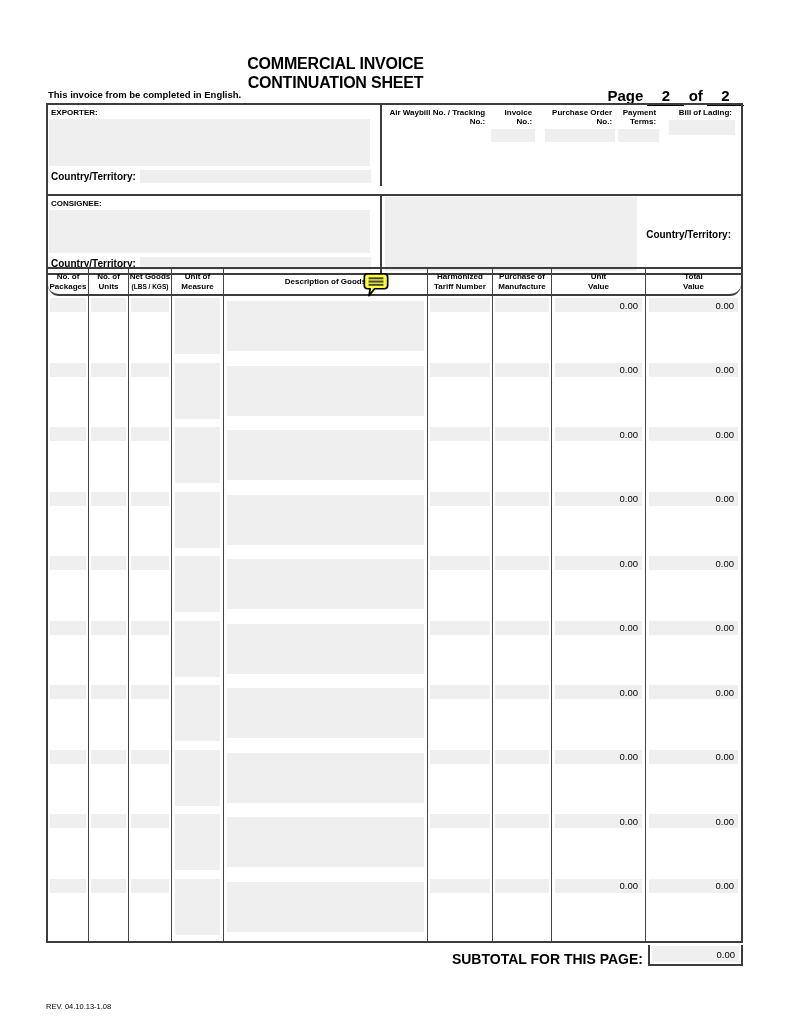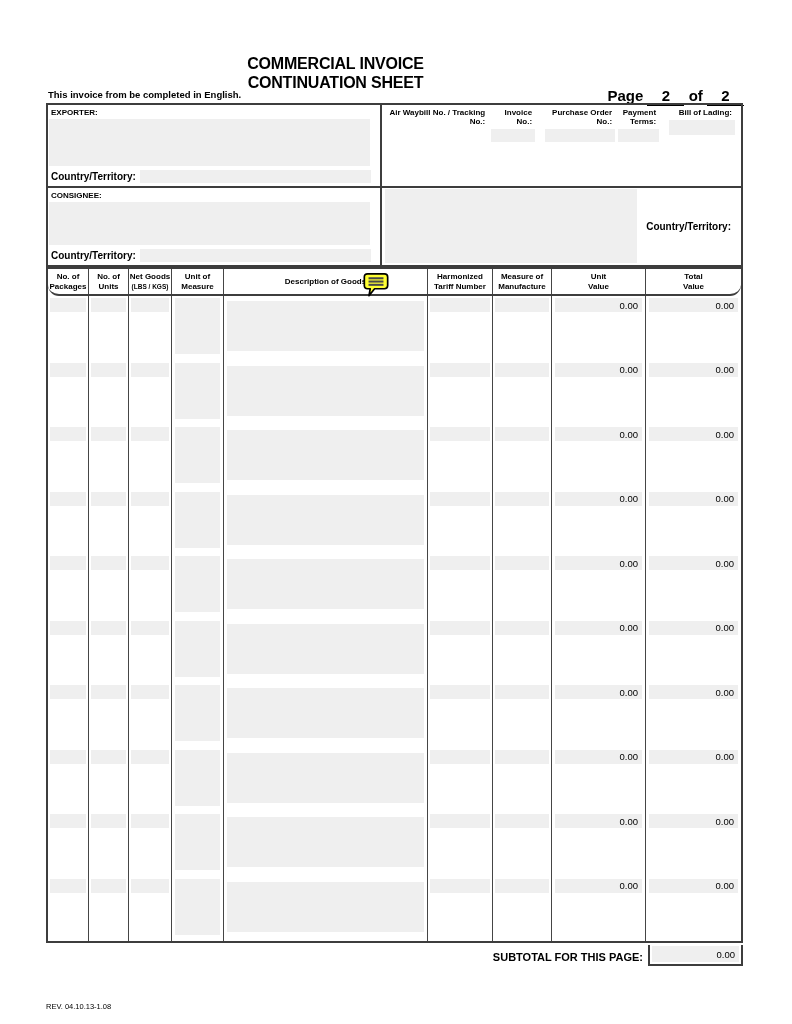--- a/index.html
+++ b/index.html
@@ -15,21 +15,21 @@
   .page-num { display: inline-block; width: 37px; text-align: center;
     border-bottom: 1.6px solid #000; font-weight: bold; padding-bottom: 1px; }
 
   
   .formbox { position: absolute; left: 46px; top: 103px; width: 697px; border: 2px solid #3d3d3d; }
   .form-row { display: flex; }
   .form-row.second { border-top: 2px solid #3d3d3d; }
   .pane-left { width: 334px; border-right: 2px solid #3d3d3d; display: flex; flex-direction: column; }
   .pane-right { flex: 1; display: flex; flex-direction: row; text-align: right; }
   .row-a { height: 81px; }
-  .row-b { height: 79px; }
+  .row-b { height: 79px; margin-top: 8px; }
 
   .form-label { font-size: 8px; font-weight: bold; padding: 3px 3px 1px 3px; line-height: 9px; }
   .addr-area { background: #efefef; margin: 1px 10px 2px 1px; flex: 1; }
   .country-row { display: flex; align-items: center; padding: 2px 0 3px 3px; }
   .country-label { font-size: 10px; font-weight: bold; white-space: nowrap; }
   .country-input { flex: 1; height: 13px; background: #efefef; margin: 0 9px 0 4px; }
 
   .ship-pane { padding: 0 3px; }
   .awb-input { height: 12px; background: #efefef; margin: 2px 2px 1px 1px; }
   .two-col { display: flex; }
@@ -54,21 +54,21 @@
   .strip { height: 14px; background: #efefef; margin: 1px; font-size: 8.5px; }
   .tall-cell { height: 56px; background: #efefef; margin: 1px 2px; font-size: 8.5px; }
   .desc-cell { height: 50px; background: #efefef; margin: 4px 2px 0 2px; font-size: 8.5px; }
   .money { height: 14px; background: #efefef; margin: 1px 2px; display: flex; align-items: center;
     justify-content: flex-end; padding-right: 4px; font-size: 9.5px; }
 
   .comment-icon { position: absolute; left: 138px; top: 3px; width: 28px; height: 26px; z-index: 3; cursor: pointer; }
 
   
   .subtotal-row { position: absolute; left: 46px; top: 945px; width: 697px; display: flex; }
-  .subtotal-label { flex: 1; text-align: right; font-size: 11px; font-weight: bold; padding: 6px 5px 0 0; }
+  .subtotal-label { flex: 1; text-align: right; font-size: 14px; font-weight: bold; padding: 6px 5px 0 0; }
   .subtotal-box { width: 95px; height: 21px; border: 2px solid #3d3d3d; border-top: none; padding: 1px 2px 2px 2px; }
   .subtotal-inner { height: 100%; background: #efefef; display: flex; align-items: center;
     justify-content: flex-end; padding-right: 4px; font-size: 9.5px; }
 
   .rev-line { position: absolute; left: 46px; top: 1002px; width: 697px; text-align: left;
     font-size: 7.5px; font-weight: normal; }
 </style>
 </head>
 <body>
 
@@ -167,21 +167,21 @@
         <line x1="7" y1="6.3" x2="23" y2="6.3" stroke="#4a4a4a" stroke-width="2.2"></line>
         <line x1="7" y1="9.8" x2="23" y2="9.8" stroke="#4a4a4a" stroke-width="2.2"></line>
         <line x1="7" y1="13.3" x2="23" y2="13.3" stroke="#4a4a4a" stroke-width="2.2"></line>
       </svg>
     </div>
     <div class="th">
       <span>Harmonized</span>
       <span>Tariff Number</span>
     </div>
     <div class="th">
-      <span>Measure of</span>
+      <span>Purchase of</span>
       <span>Manufacture</span>
     </div>
     <div class="th">
       <span>Unit</span>
       <span>Value</span>
     </div>
     <div class="th">
       <span>Total</span>
       <span>Value</span>
     </div>

